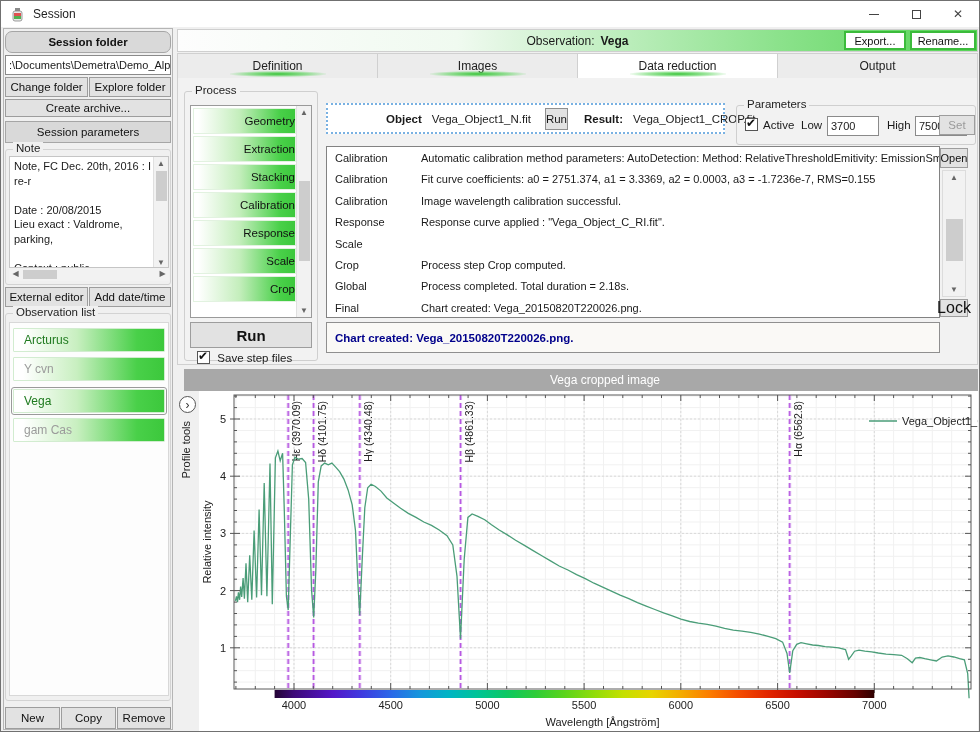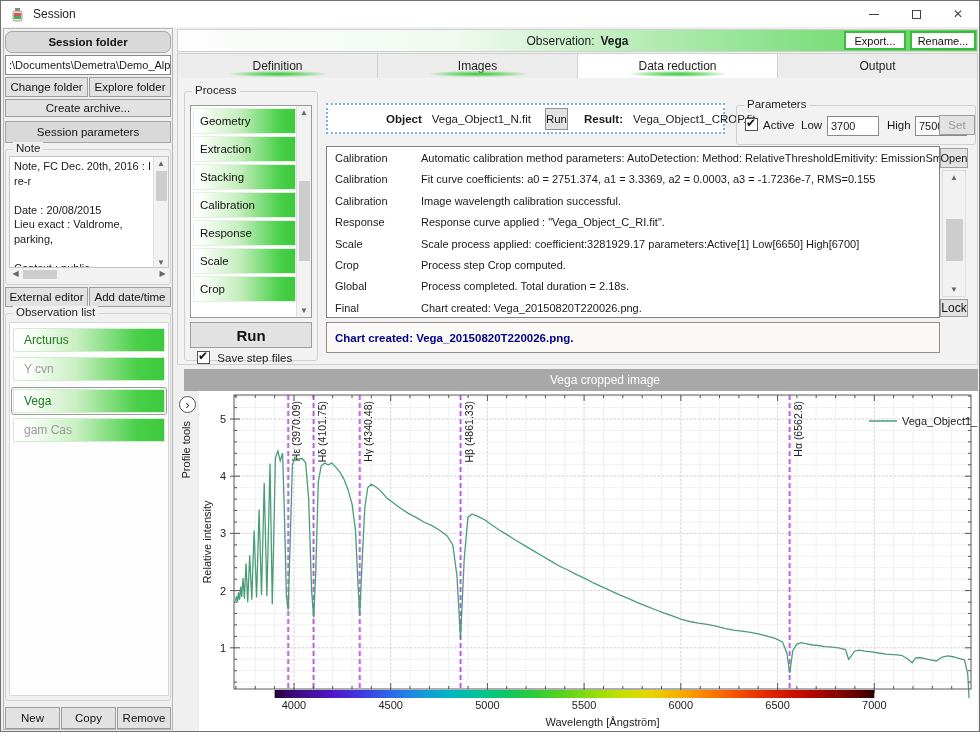--- a/index.html
+++ b/index.html
@@ -45,21 +45,21 @@
   .greenbtn { position:absolute; background:#fff; border:2px solid #3bbb3b; font-size:11px; display:flex; align-items:center; justify-content:center; color:#111; }
   .tabbar { position:absolute; left:176px; top:52px; width:801px; height:26px; display:flex; }
   .tab { flex:1; background:#ececec; border:1px solid #d0d0d0; border-left:none; position:relative; display:flex; align-items:center; justify-content:center; font-size:12px; color:#222; }
   .tab:first-child { border-left:1px solid #d0d0d0; }
   .tab.active { background:#ffffff; border-bottom:1px solid #ffffff; }
   .smudge { position:absolute; bottom:1px; left:50%; transform:translateX(-50%); width:96px; height:6px; background:radial-gradient(ellipse at center,#39c439 0%,rgba(80,210,80,.55) 45%,rgba(120,220,120,0) 75%); }
   .tabpage { position:absolute; left:176px; top:77px; width:801px; height:287px; background:#f2f2f2; border:1px solid #d0d0d0; border-top:none; }
 
   
   .proc-list { position:absolute; left:189px; top:104px; width:122px; height:213px; background:#fff; border:1px solid #9a9a9a; overflow:hidden; }
-  .proc-item { position:relative; margin:2px 15px 2px 2px; height:26px; background:linear-gradient(90deg,#ffffff 4%,#c4eebc 45%,#49d049 85%,#3cc83c 100%); border:1px solid #e2f2e0; display:flex; align-items:center; }
+  .proc-item { position:relative; margin:2px 15px 2px 2px; height:26px; background:linear-gradient(90deg,#ffffff 4%,#c4eebc 45%,#49d049 85%,#3cc83c 100%); border:1px solid #e2f2e0; display:flex; align-items:center;justify-content:flex-end; }
   .proc-item span { padding-left:6px; font-size:11.5px; color:#111; }
   .runbig { font-weight:bold; font-size:15px; }
 
   
   .objbar { position:absolute; left:325px; top:102px; width:399px; height:31px; border:2px dotted #79b1e2; background:#fff; display:flex; align-items:center; }
   .objbar .lbl { font-weight:bold; font-size:11.5px; }
   .objbar .val { font-size:11.5px; color:#222; }
   .smallbtn { position:relative; width:40px; height:22px; background:#e2e2e2; border:1px solid #8f8f8f; display:flex; align-items:center; justify-content:center; font-size:11.5px; }
 
   
@@ -254,42 +254,41 @@
       <div class="logrow">
         <span class="stage">Calibration</span>
         <span>Image wavelength calibration successful.</span>
       </div>
       <div class="logrow">
         <span class="stage">Response</span>
         <span>Response curve applied : "Vega_Object_C_RI.fit".</span>
       </div>
       <div class="logrow">
         <span class="stage">Scale</span>
-        <span>Scale process applied: coefficient:3281929.17  parameters:Active[1] Low[6650] High[6700]</span>
       </div>
       <div class="logrow">
         <span class="stage">Crop</span>
         <span>Process step Crop computed.</span>
       </div>
       <div class="logrow">
         <span class="stage">Global</span>
         <span>Process completed. Total duration = 2.18s.</span>
       </div>
       <div class="logrow">
         <span class="stage">Final</span>
         <span>Chart created: Vega_20150820T220026.png.</span>
       </div>
     </div>
   <div class="btn" style="left:939px;top:147px;width:28px;height:20px;font-size:11px;">Open</div>
   <div class="sb-v" style="left:941px;top:169px;width:24px;height:127px;border:1px solid #dcdcdc;">
     <div class="sb-arrow" style="top:0;">▲</div>
     <div class="sb-thumb" style="left:3px;top:48px;width:17px;height:42px;"></div>
     <div class="sb-arrow" style="bottom:0;">▼</div>
   </div>
-  <div class="btn" style="left:939px;top:298px;width:28px;height:18px;font-size:12px;">Lock</div>
+  <div class="btn" style="left:939px;top:298px;width:28px;height:18px;font-size:16px;">Lock</div>
 
   <div class="statusbox">Chart created: Vega_20150820T220026.png.</div>
 
   <div class="chart-header">Vega cropped image</div>
   <div class="profile-strip">
     <div class="chev-btn">›</div>
     <div class="vlabel">Profile tools</div>
   </div>
   <div class="chart-wrap" id="chart"><svg width="779" height="340" xmlns="http://www.w3.org/2000/svg" font-family="Liberation Sans, sans-serif">
         <defs>

